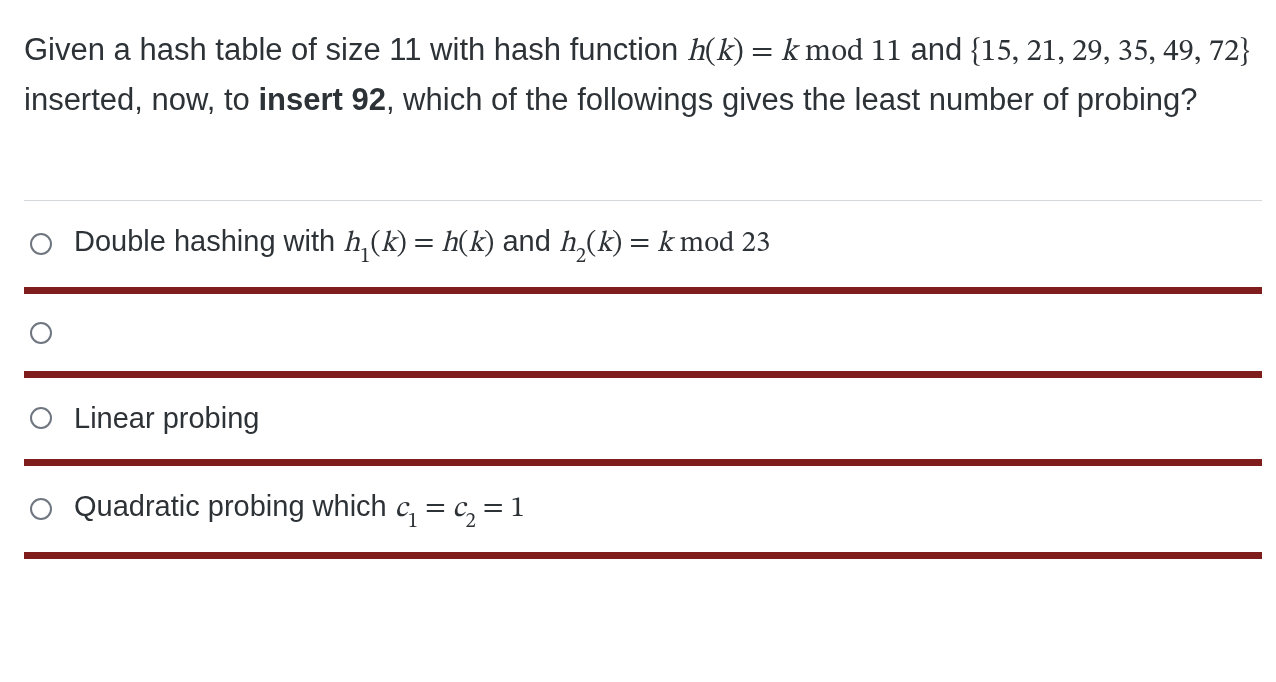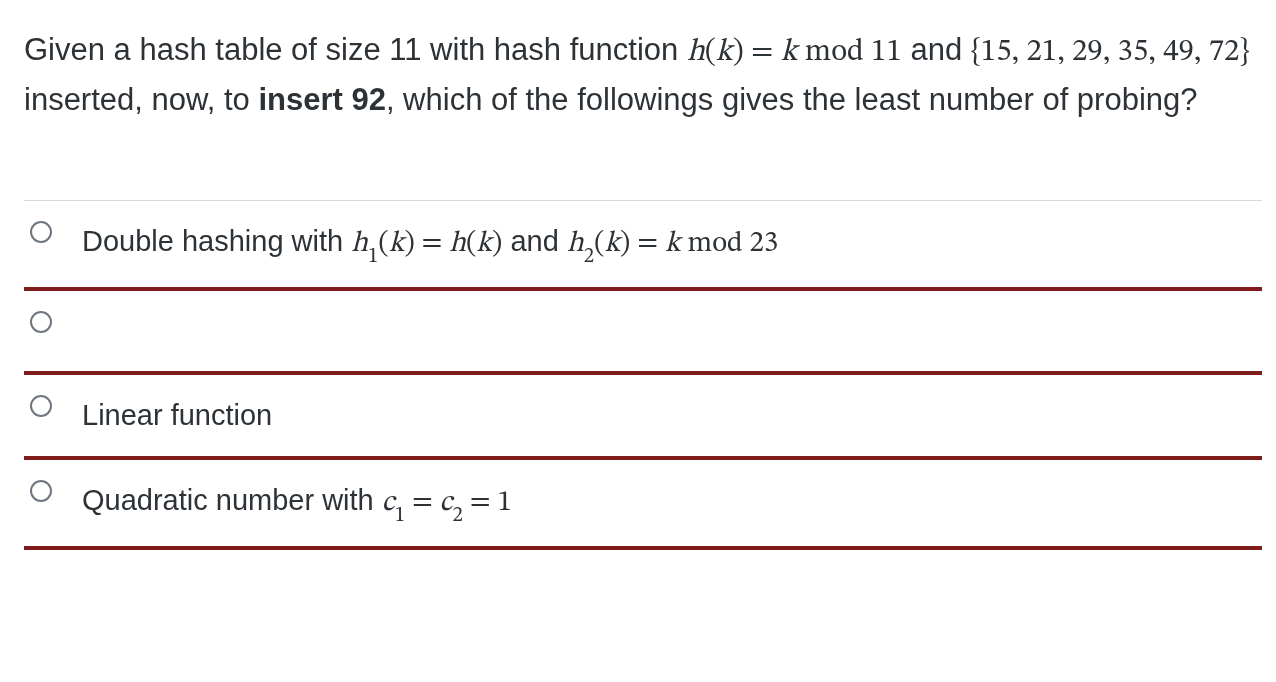--- a/index.html
+++ b/index.html
@@ -22,25 +22,25 @@
     margin-bottom: 76px;
   }
   .question .math {
     font-family: "Cambria Math", "STIX Two Math", "Times New Roman", serif;
   }
   .options {
     border-top: 1px solid #d6d9dc;
   }
   .option {
     display: flex;
-    border-bottom: 4px solid #7f1d1d;
+    align-items: center;
+    border-bottom: 7px solid #7f1d1d;
     padding: 20px 6px 20px 6px;
     min-height: 84px;
     cursor: pointer;
-    gap: 8px;
   }
   .radio {
     width: 22px;
     height: 22px;
     border: 2px solid #6f7680;
     border-radius: 50%;
     flex: 0 0 22px;
     margin-right: 22px;
     background: #fff;
   }
@@ -73,25 +73,25 @@
       </div>
     </div>
 
     <div class="option">
       <div class="radio"></div>
     </div>
 
     <div class="option">
       <div class="radio"></div>
       <div class="option-label">
-        <span>Linear function</span>
+        <span>Linear probing</span>
       </div>
     </div>
 
     <div class="option">
       <div class="radio"></div>
       <div class="option-label">
-        <span>Quadratic number with </span><span class="math"><span class="mi">c</span><sub>1</sub> = <span class="mi">c</span><sub>2</sub> = 1</span>
+        <span>Quadratic probing which </span><span class="math"><span class="mi">c</span><sub>1</sub> = <span class="mi">c</span><sub>2</sub> = 1</span>
       </div>
     </div>
 
   </div>
 </div>
 
 </body></html>

